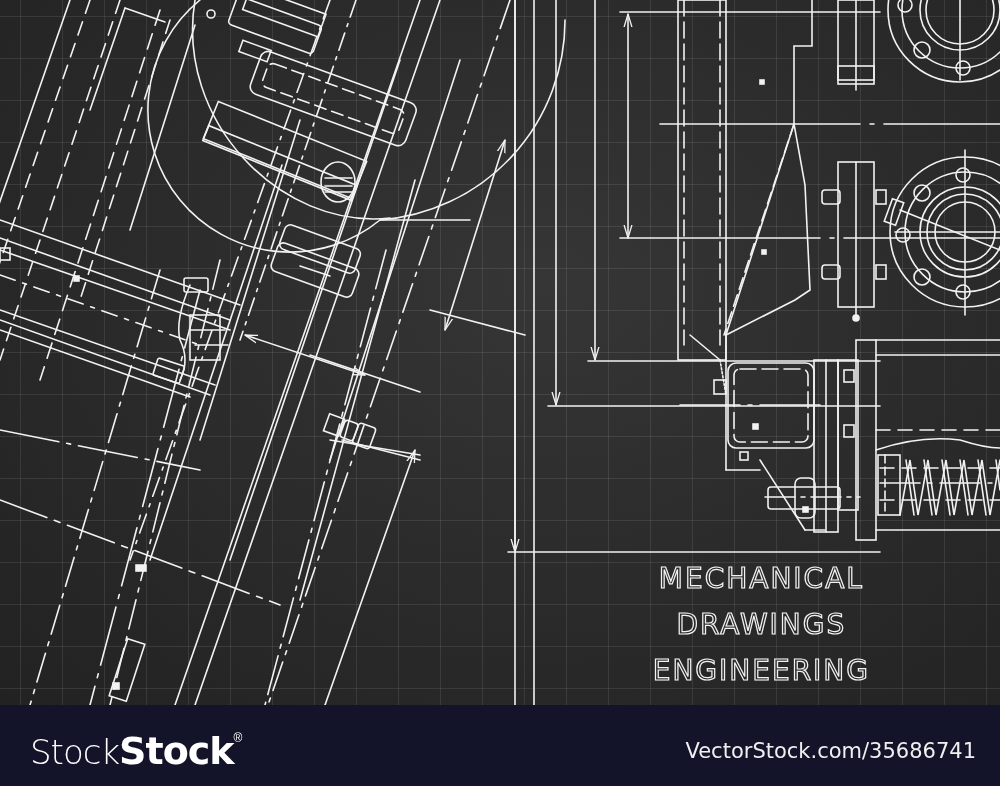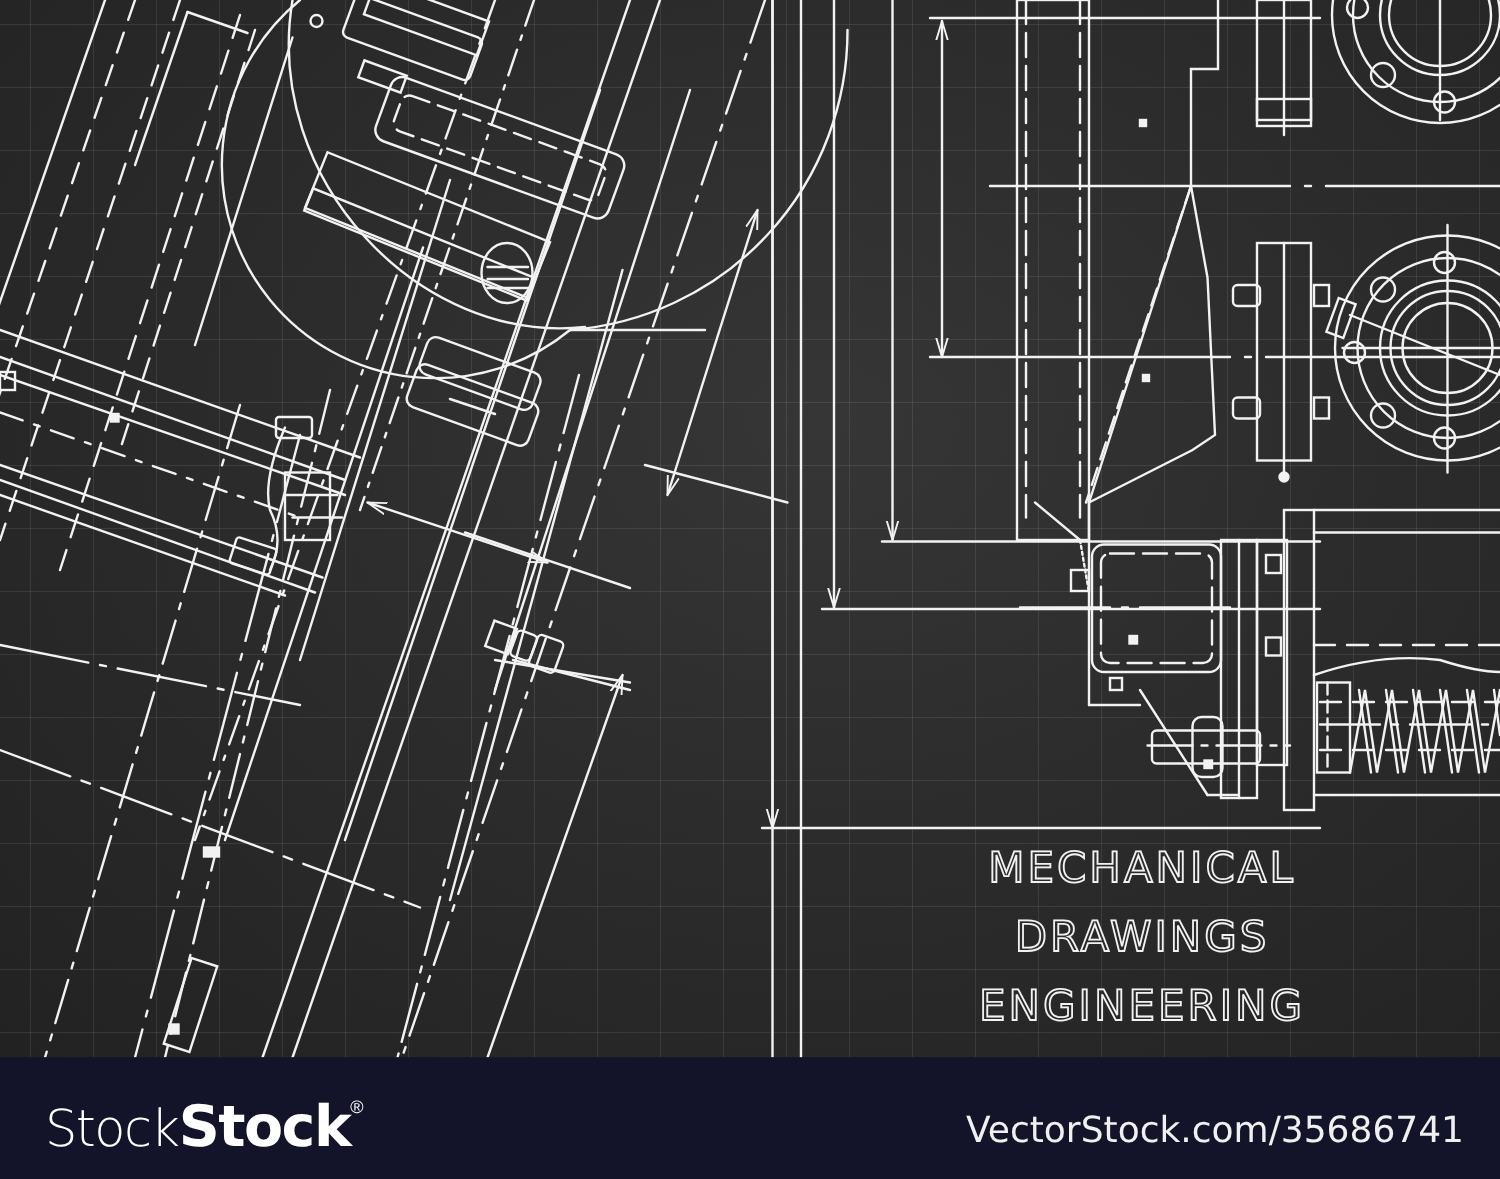--- a/index.html
+++ b/index.html
@@ -20,21 +20,21 @@
   .title-block { position:absolute; right:130px; top:556px; text-align:center; }
   .title-line {
     font-family:"DejaVu Sans", sans-serif; font-size:28px; letter-spacing:2px; line-height:46px;
     color:transparent; -webkit-text-stroke:1.2px #f2f2f2; font-weight:normal;
   }
   .footer { position:absolute; left:0; top:705px; width:1000px; height:81px; background:#13142a; }
   .brand { position:absolute; left:30px; top:24px; color:#fff; font-size:36px; letter-spacing:-1px; }
   .brand .light { font-weight:300; font-family:"DejaVu Sans", sans-serif; font-size:34px; }
   .brand .bold { font-weight:bold; font-family:"DejaVu Sans", sans-serif; font-size:38px; }
   .brand sup { font-size:12px; vertical-align:top; position:relative; top:2px; }
-  .stock-id { position:absolute; right:24px; top:34px; color:#f0f0f0; font-size:24px; font-family:"DejaVu Sans", sans-serif; }
+  .stock-id { position:absolute; right:24px; top:34px; color:#f0f0f0; font-size:21px; font-family:"DejaVu Sans", sans-serif; }
 </style>
 </head>
 <body>
 
 <div class="canvas">
   <div class="grid"></div>
 
   <svg class="drawing" width="1000" height="705" viewBox="0 0 1000 705" fill="none" stroke="#f2f2f2" stroke-width="1.6" stroke-linecap="round">
     <defs>
       <marker id="arr" viewBox="0 0 10 10" refX="10" refY="5" markerWidth="8" markerHeight="8" orient="auto-start-reverse">

